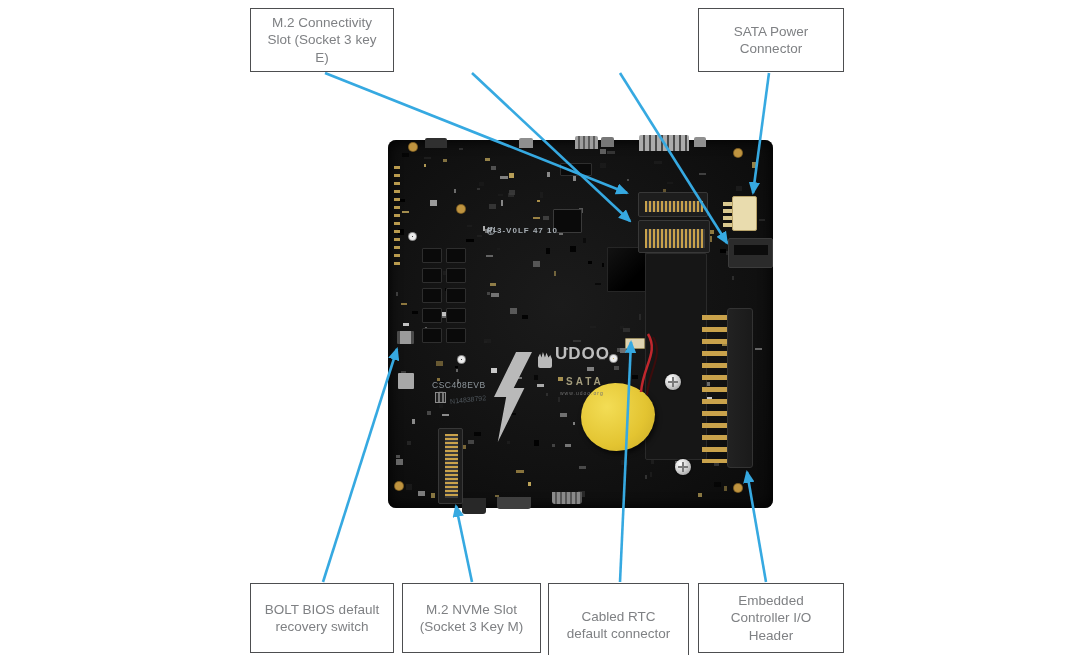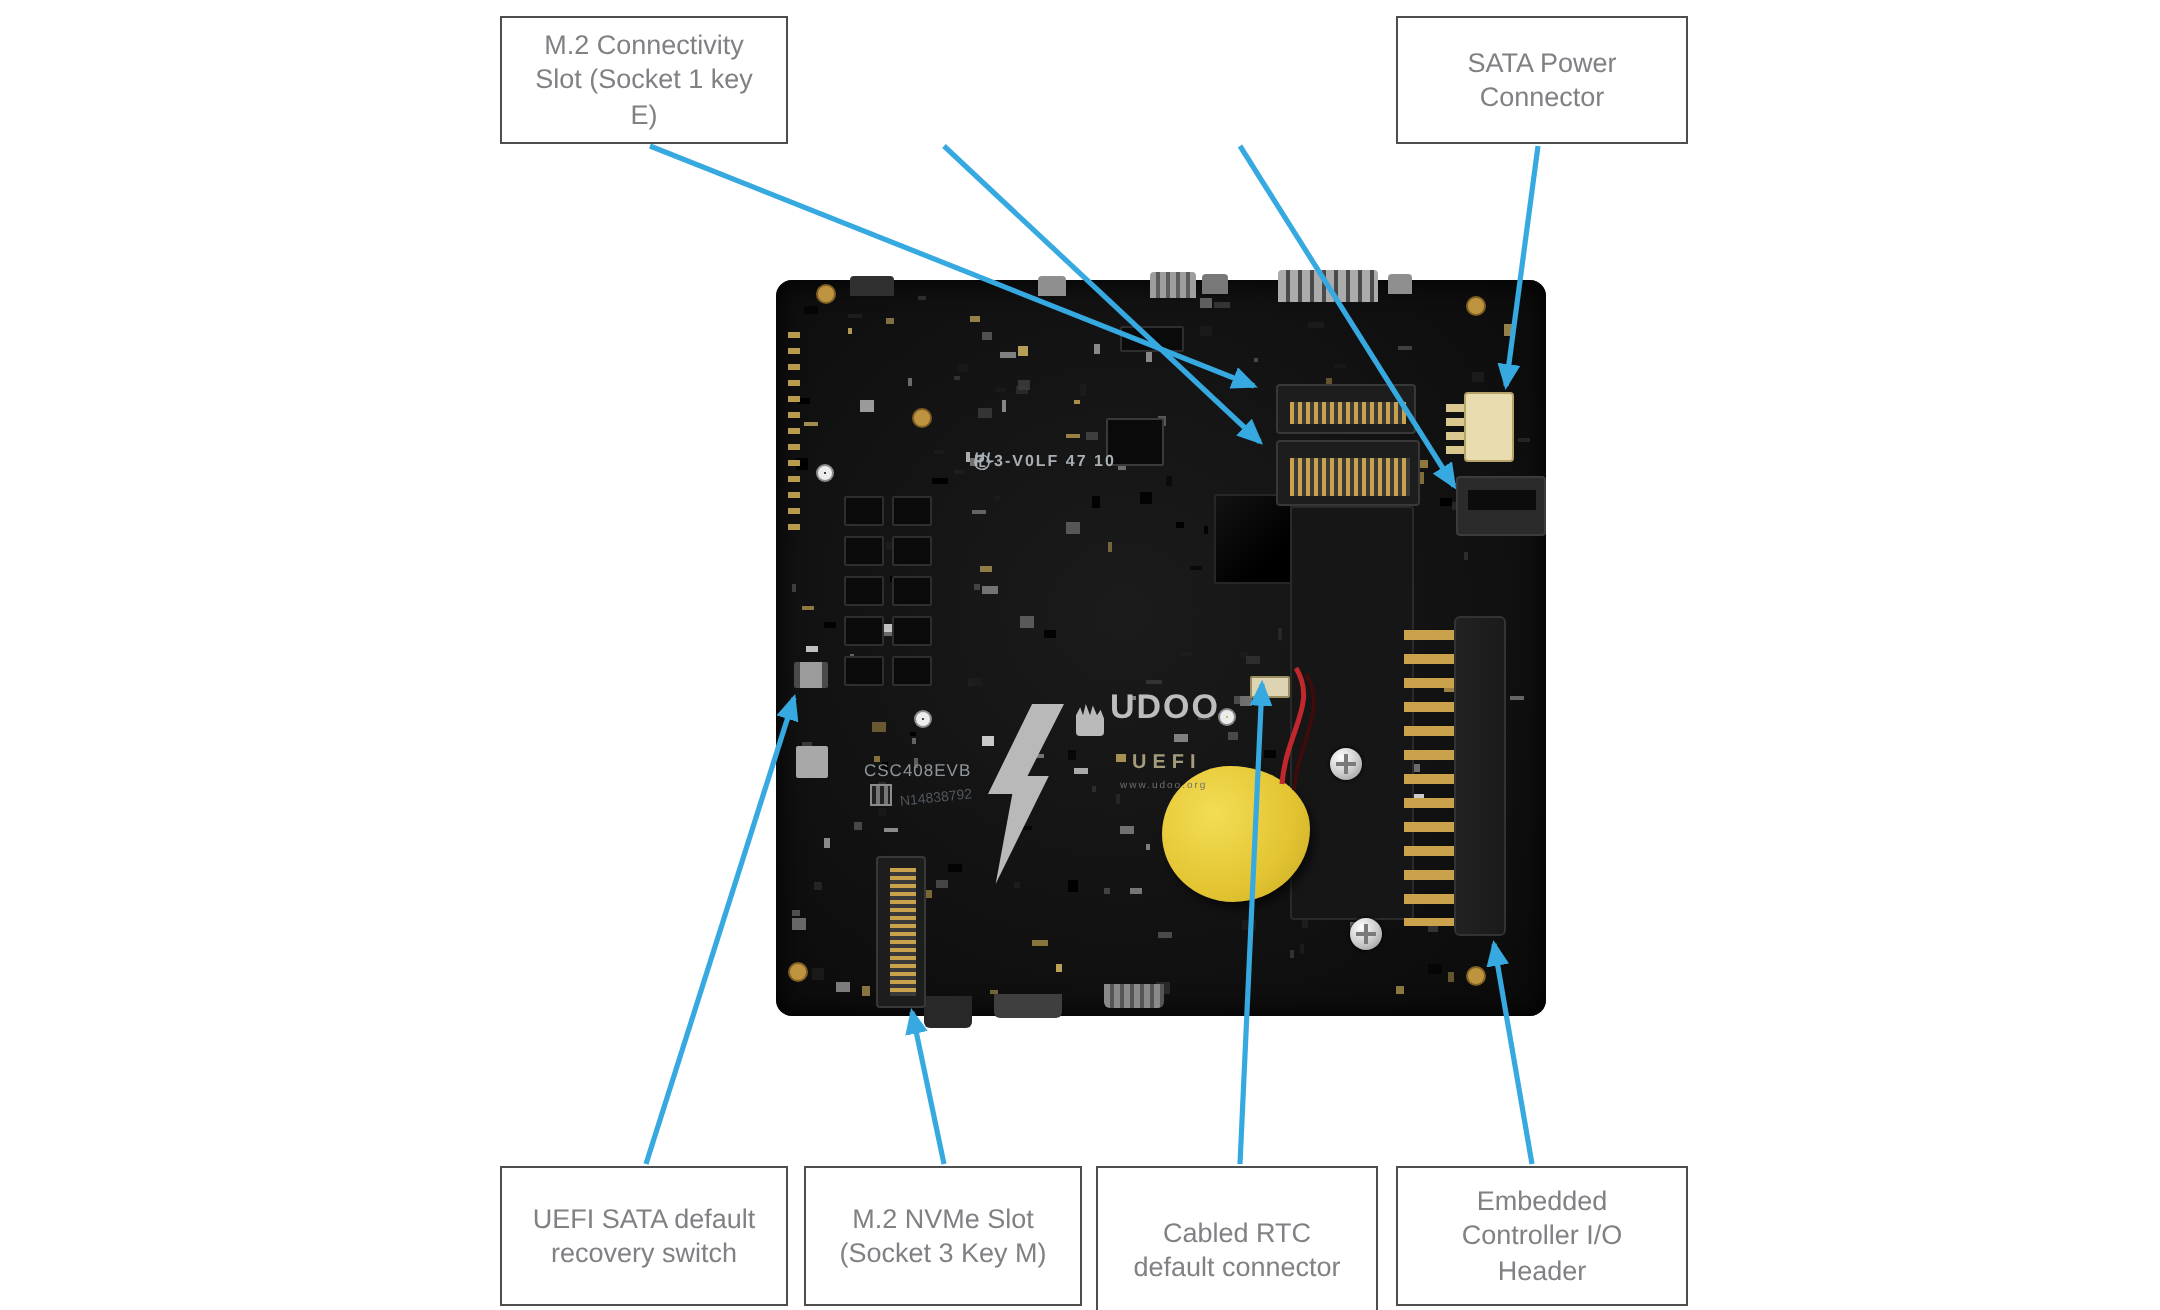--- a/index.html
+++ b/index.html
@@ -290,21 +290,21 @@
 
     <div class="screw" style="left:277px;top:234px;"></div>
     <div class="screw" style="left:287px;top:319px;"></div>
 
     <div style="left:237px;top:198px;width:20px;height:11px;background:#ded3b2;border:1px solid #9a8d60;border-radius:1px;"></div>
     <div style="left:193px;top:243px;width:74px;height:68px;border-radius:46% 54% 52% 48%/50% 46% 54% 50%;background:radial-gradient(circle at 35% 35%,#f3dd55,#e3c431 60%,#c7a926);box-shadow:2px 3px 5px rgba(0,0,0,.6);"></div>
 
     <div class="bolt" style="left:106px;top:212px;"></div>
     <div style="left:150px;top:212px;width:14px;height:16px;background:#b9b9b9;border-radius:4px 4px 2px 2px;clip-path:polygon(0 35%,15% 10%,25% 35%,35% 0,50% 35%,60% 5%,75% 35%,88% 18%,100% 45%,100% 100%,0 100%);"></div>
     <div class="logo-brand" style="left:167px;top:204px;">UDOO</div>
-    <div class="logo-model" style="left:178px;top:236px;">UEFI</div>
+    <div class="logo-model" style="left:178px;top:236px;">SATA</div>
     <div class="logo-url" style="left:172px;top:250px;">www.udoo.org</div>
 
     <div class="ulmark" style="left:99px;top:86px;">
       <span style="font-size:7px;font-style:italic;">UL</span>
       <span>P-3-V0LF 47 10</span>
       <span>Ⓛ</span>
     </div>
     <div class="silk" style="left:44px;top:240px;">CSC408EVB</div>
     <div style="left:47px;top:252px;width:11px;height:11px;border:1px solid #8a8a8a;background:repeating-linear-gradient(90deg,#222 0 2px,#777 2px 4px);"></div>
     <div class="silk-dim" style="left:62px;top:256px;">N14838792</div>
@@ -325,29 +325,29 @@
         <line class="arrow-line" x1="769" y1="73" x2="753" y2="193" stroke="#36A9E1" marker-end="url(#ah)"></line>
         <line class="arrow-line" x1="323" y1="582" x2="397" y2="349" stroke="#36A9E1" marker-end="url(#ah)"></line>
         <line class="arrow-line" x1="472" y1="582" x2="456" y2="506" stroke="#36A9E1" marker-end="url(#ah)"></line>
         <line class="arrow-line" x1="620" y1="582" x2="631" y2="342" stroke="#36A9E1" marker-end="url(#ah)"></line>
         <line class="arrow-line" x1="766" y1="582" x2="747" y2="472" stroke="#36A9E1" marker-end="url(#ah)"></line>
       </g>
   </svg>
 
 <div class="callout" style="left: 250px; top: 8px; width: 144px; height: 64px;">
       <span>M.2 Connectivity</span>
-      <span>Slot (Socket 1 key</span>
+      <span>Slot (Socket 3 key</span>
       <span>E)</span>
     </div>
     <div class="callout" style="left: 698px; top: 8px; width: 146px; height: 64px;">
       <span>SATA Power</span>
       <span>Connector</span>
     </div>
     <div class="callout" style="left: 250px; top: 583px; width: 144px; height: 70px;">
-      <span>UEFI SATA default</span>
+      <span>BOLT BIOS default</span>
       <span>recovery switch</span>
     </div>
     <div class="callout" style="left: 402px; top: 583px; width: 139px; height: 70px;">
       <span>M.2 NVMe Slot</span>
       <span>(Socket 3 Key M)</span>
     </div>
     <div class="callout" style="left: 548px; top: 583px; width: 141px; height: 84px;">
       <span>Cabled RTC</span>
       <span>default connector</span>
     </div>

